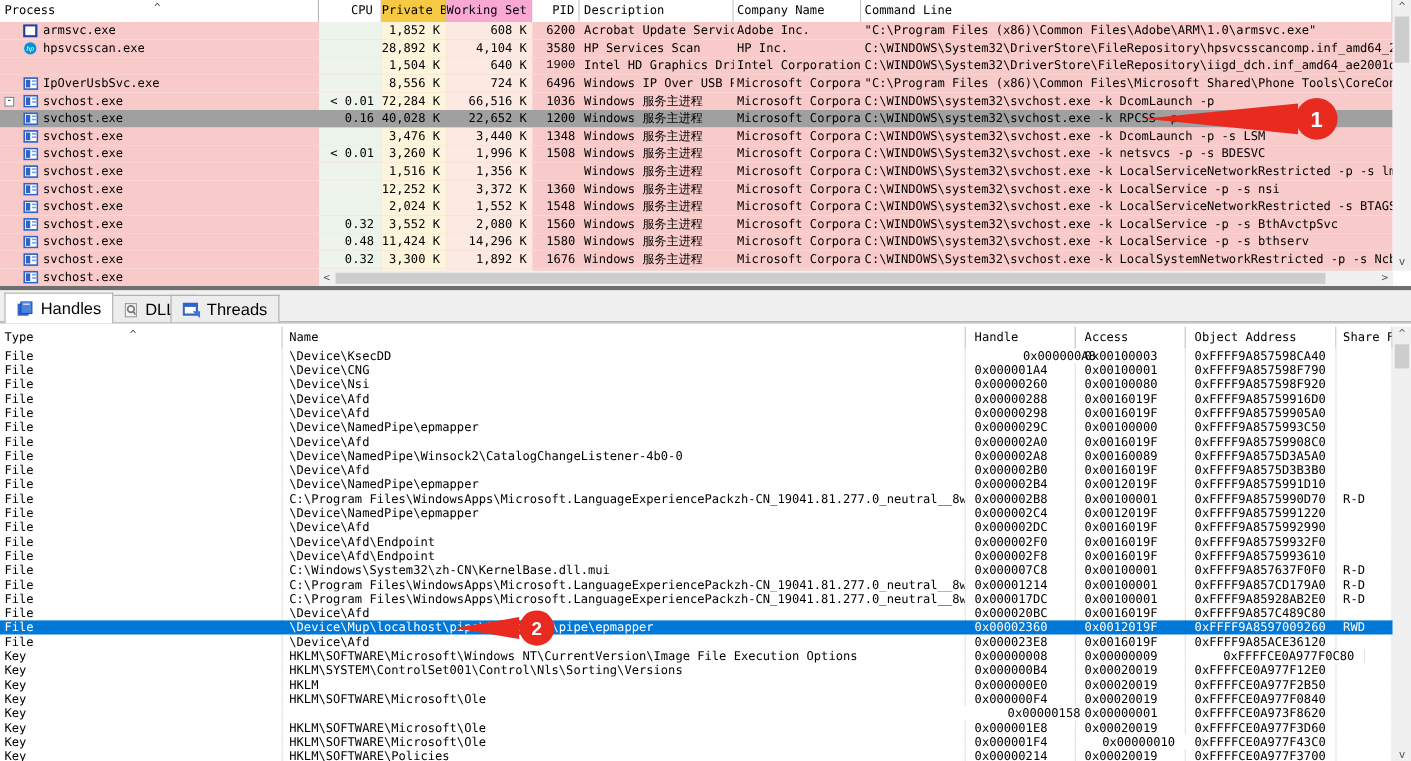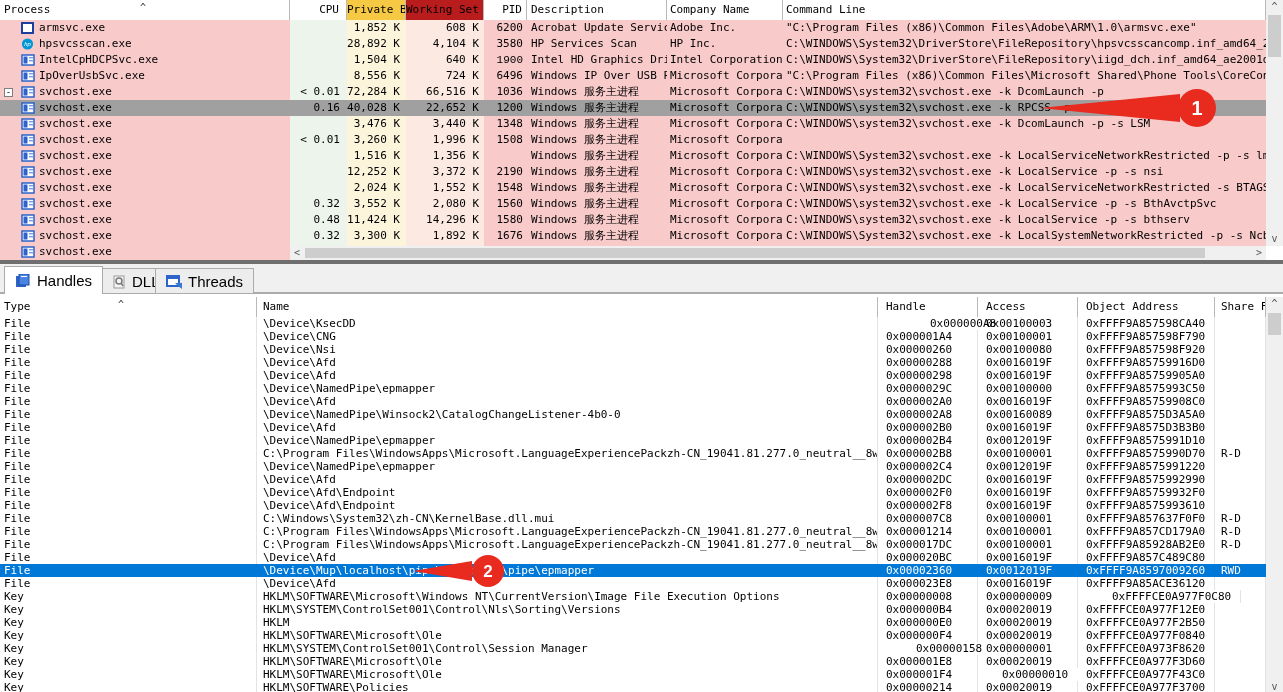--- a/index.html
+++ b/index.html
@@ -7,21 +7,21 @@
   #screen {
     position:relative; width:1283px; height:692px; overflow:hidden;
     font-family:"DejaVu Sans Mono","Liberation Mono",monospace;
     font-size:11px; color:#000; background:#fff;
   }
   
   #top-pane { position:absolute; left:0; top:0; width:1283px; height:260px; background:#fff; }
   .hdr-row { position:absolute; left:0; top:0; height:20px; width:1266px; background:#fff; }
   .hdr-cell { position:absolute; top:0; height:20px; line-height:19px; border-right:1px solid #b9b9b9; overflow:hidden; white-space:nowrap; background:#fff; }
   .hdr-cell.hl-priv { background:#F5C944; }
-  .hdr-cell.hl-ws   { background:#b91c1c; }
+  .hdr-cell.hl-ws   { background:#f9a8d4; }
   .sort-caret { position:absolute; top:-2px; font-size:10px; color:#444; }
   .t-row { position:absolute; left:0; width:1266px; height:16px; line-height:16px; background:#F8CACA; white-space:nowrap; }
   .t-row.sel { background:#A0A0A0; }
   .t-cell { position:absolute; top:0; height:16px; overflow:hidden; white-space:nowrap; }
   .t-cell.r { text-align:right; }
   .t-row .bg-cpu  { background:#EDF4EC; }
   .t-row .bg-priv { background:#FCF5DB; }
   .t-row .bg-ws   { background:#FBE9E2; }
   .t-row.sel .bg-cpu, .t-row.sel .bg-priv, .t-row.sel .bg-ws { background:#A0A0A0; }
   .proc-icon { display:inline-block; vertical-align:middle; margin-right:4px; }
@@ -84,26 +84,20 @@
             </svg><span>hpsvcsscan.exe</span></div>
           <div class="t-cell r bg-cpu" style="left: 290px; width: 57px; padding: 0px 7px 0px 0px;"></div>
           <div class="t-cell r bg-priv" style="left: 347px; width: 59px; padding: 0px 6px 0px 0px;">28,892 K</div>
           <div class="t-cell r bg-ws" style="left: 406px; width: 78px; padding: 0px 5px 0px 0px;">4,104 K</div>
           <div class="t-cell r" style="left: 484px; width: 43px; padding: 0px 4px 0px 0px;">3580</div>
           <div class="t-cell" style="left: 527px; width: 140px; padding: 0px 0px 0px 4px;">HP Services Scan</div>
           <div class="t-cell" style="left: 667px; width: 116px; padding: 0px 0px 0px 3px;">HP Inc.</div>
           <div class="t-cell" style="left: 783px; width: 483px; padding: 0px 0px 0px 3px;">C:\WINDOWS\System32\DriverStore\FileRepository\hpsvcsscancomp.inf_amd64_235</div>
         </div>
         <div class="t-row" style="top: 52px;">
-          <div class="t-cell" style="left: 0px; width: 290px; padding: 0px 0px 0px 21px;"><svg width="14" height="12" class="proc-icon">
-              <rect x="1" y="1" width="12" height="10" fill="#fff" stroke="#2E63C9" stroke-width="1.5"></rect>
-              <rect x="2.5" y="2.5" width="4" height="7" fill="#2E63C9"></rect>
-              <rect x="8" y="3" width="4" height="1.4" fill="#6FA0E8"></rect>
-              <rect x="8" y="6" width="4" height="1.4" fill="#6FA0E8"></rect>
-            </svg><span>IntelCpHDCPSvc.exe</span></div>
           <div class="t-cell r bg-cpu" style="left: 290px; width: 57px; padding: 0px 7px 0px 0px;"></div>
           <div class="t-cell r bg-priv" style="left: 347px; width: 59px; padding: 0px 6px 0px 0px;">1,504 K</div>
           <div class="t-cell r bg-ws" style="left: 406px; width: 78px; padding: 0px 5px 0px 0px;">640 K</div>
           <div class="t-cell r" style="left: 484px; width: 43px; padding: 0px 4px 0px 0px; font-family: Liberation Mono, monospace;">1900</div>
           <div class="t-cell" style="left: 527px; width: 140px; padding: 0px 0px 0px 4px;">Intel HD Graphics Dri...</div>
           <div class="t-cell" style="left: 667px; width: 116px; padding: 0px 0px 0px 3px;">Intel Corporation</div>
           <div class="t-cell" style="left: 783px; width: 483px; padding: 0px 0px 0px 3px;">C:\WINDOWS\System32\DriverStore\FileRepository\iigd_dch.inf_amd64_ae2001db8</div>
         </div>
         <div class="t-row" style="top: 68px;">
           <div class="t-cell" style="left: 0px; width: 290px; padding: 0px 0px 0px 21px;"><svg width="14" height="12" class="proc-icon">
@@ -171,20 +165,21 @@
               <rect x="2.5" y="2.5" width="4" height="7" fill="#2E63C9"></rect>
               <rect x="8" y="3" width="4" height="1.4" fill="#6FA0E8"></rect>
               <rect x="8" y="6" width="4" height="1.4" fill="#6FA0E8"></rect>
             </svg><span>svchost.exe</span></div>
           <div class="t-cell r bg-cpu" style="left: 290px; width: 57px; padding: 0px 7px 0px 0px;">&lt; 0.01</div>
           <div class="t-cell r bg-priv" style="left: 347px; width: 59px; padding: 0px 6px 0px 0px;">3,260 K</div>
           <div class="t-cell r bg-ws" style="left: 406px; width: 78px; padding: 0px 5px 0px 0px;">1,996 K</div>
           <div class="t-cell r" style="left: 484px; width: 43px; padding: 0px 4px 0px 0px;">1508</div>
           <div class="t-cell" style="left: 527px; width: 140px; padding: 0px 0px 0px 4px;">Windows 服务主进程</div>
           <div class="t-cell" style="left: 667px; width: 116px; padding: 0px 0px 0px 3px;">Microsoft Corporation</div>
+          <div class="t-cell" style="left: 783px; width: 483px; padding: 0px 0px 0px 3px;">C:\WINDOWS\System32\svchost.exe -k netsvcs -p -s BDESVC</div>
         </div>
         <div class="t-row" style="top: 148px;">
           <div class="t-cell" style="left: 0px; width: 290px; padding: 0px 0px 0px 21px;"><svg width="14" height="12" class="proc-icon">
               <rect x="1" y="1" width="12" height="10" fill="#fff" stroke="#2E63C9" stroke-width="1.5"></rect>
               <rect x="2.5" y="2.5" width="4" height="7" fill="#2E63C9"></rect>
               <rect x="8" y="3" width="4" height="1.4" fill="#6FA0E8"></rect>
               <rect x="8" y="6" width="4" height="1.4" fill="#6FA0E8"></rect>
             </svg><span>svchost.exe</span></div>
           <div class="t-cell r bg-cpu" style="left: 290px; width: 57px; padding: 0px 7px 0px 0px;"></div>
           <div class="t-cell r bg-priv" style="left: 347px; width: 59px; padding: 0px 6px 0px 0px;">1,516 K</div>
@@ -197,21 +192,21 @@
         <div class="t-row" style="top: 164px;">
           <div class="t-cell" style="left: 0px; width: 290px; padding: 0px 0px 0px 21px;"><svg width="14" height="12" class="proc-icon">
               <rect x="1" y="1" width="12" height="10" fill="#fff" stroke="#2E63C9" stroke-width="1.5"></rect>
               <rect x="2.5" y="2.5" width="4" height="7" fill="#2E63C9"></rect>
               <rect x="8" y="3" width="4" height="1.4" fill="#6FA0E8"></rect>
               <rect x="8" y="6" width="4" height="1.4" fill="#6FA0E8"></rect>
             </svg><span>svchost.exe</span></div>
           <div class="t-cell r bg-cpu" style="left: 290px; width: 57px; padding: 0px 7px 0px 0px;"></div>
           <div class="t-cell r bg-priv" style="left: 347px; width: 59px; padding: 0px 6px 0px 0px;">12,252 K</div>
           <div class="t-cell r bg-ws" style="left: 406px; width: 78px; padding: 0px 5px 0px 0px;">3,372 K</div>
-          <div class="t-cell r" style="left: 484px; width: 43px; padding: 0px 4px 0px 0px;">2190</div>
+          <div class="t-cell r" style="left: 484px; width: 43px; padding: 0px 4px 0px 0px;">1360</div>
           <div class="t-cell" style="left: 527px; width: 140px; padding: 0px 0px 0px 4px;">Windows 服务主进程</div>
           <div class="t-cell" style="left: 667px; width: 116px; padding: 0px 0px 0px 3px;">Microsoft Corporation</div>
           <div class="t-cell" style="left: 783px; width: 483px; padding: 0px 0px 0px 3px;">C:\WINDOWS\system32\svchost.exe -k LocalService -p -s nsi</div>
         </div>
         <div class="t-row" style="top: 180px;">
           <div class="t-cell" style="left: 0px; width: 290px; padding: 0px 0px 0px 21px;"><svg width="14" height="12" class="proc-icon">
               <rect x="1" y="1" width="12" height="10" fill="#fff" stroke="#2E63C9" stroke-width="1.5"></rect>
               <rect x="2.5" y="2.5" width="4" height="7" fill="#2E63C9"></rect>
               <rect x="8" y="3" width="4" height="1.4" fill="#6FA0E8"></rect>
               <rect x="8" y="6" width="4" height="1.4" fill="#6FA0E8"></rect>
@@ -539,21 +534,20 @@
         <div class="b-row" style="top: 335px;">
           <div class="b-cell" style="left: 0px; width: 257px; padding-left: 4px;">Key</div>
           <div class="b-cell" style="left: 257px; width: 621px; padding-left: 6px;">HKLM\SOFTWARE\Microsoft\Ole</div>
           <div class="b-cell" style="left: 878px; width: 100px; padding-left: 8px;">0x000000F4</div>
           <div class="b-cell" style="left: 978px; width: 100px; padding-left: 8px;">0x00020019</div>
           <div class="b-cell" style="left: 1078px; width: 137px; padding-left: 8px;">0xFFFFCE0A977F0840</div>
           <div class="b-cell" style="left: 1215px; width: 51px; padding-left: 6px;"></div>
         </div>
         <div class="b-row" style="top: 348px;">
           <div class="b-cell" style="left: 0px; width: 257px; padding-left: 4px;">Key</div>
-          <div class="b-cell" style="left: 257px; width: 621px; padding-left: 6px;">HKLM\SYSTEM\ControlSet001\Control\Session Manager</div>
           <div class="b-cell" style="left: 908px; width: 100px; padding-left: 8px;">0x00000158</div>
           <div class="b-cell" style="left: 978px; width: 100px; padding-left: 8px;">0x00000001</div>
           <div class="b-cell" style="left: 1078px; width: 137px; padding-left: 8px;">0xFFFFCE0A973F8620</div>
           <div class="b-cell" style="left: 1215px; width: 51px; padding-left: 6px;"></div>
         </div>
         <div class="b-row" style="top: 361px;">
           <div class="b-cell" style="left: 0px; width: 257px; padding-left: 4px;">Key</div>
           <div class="b-cell" style="left: 257px; width: 621px; padding-left: 6px;">HKLM\SOFTWARE\Microsoft\Ole</div>
           <div class="b-cell" style="left: 878px; width: 100px; padding-left: 8px;">0x000001E8</div>
           <div class="b-cell" style="left: 978px; width: 100px; padding-left: 8px;">0x00020019</div>

